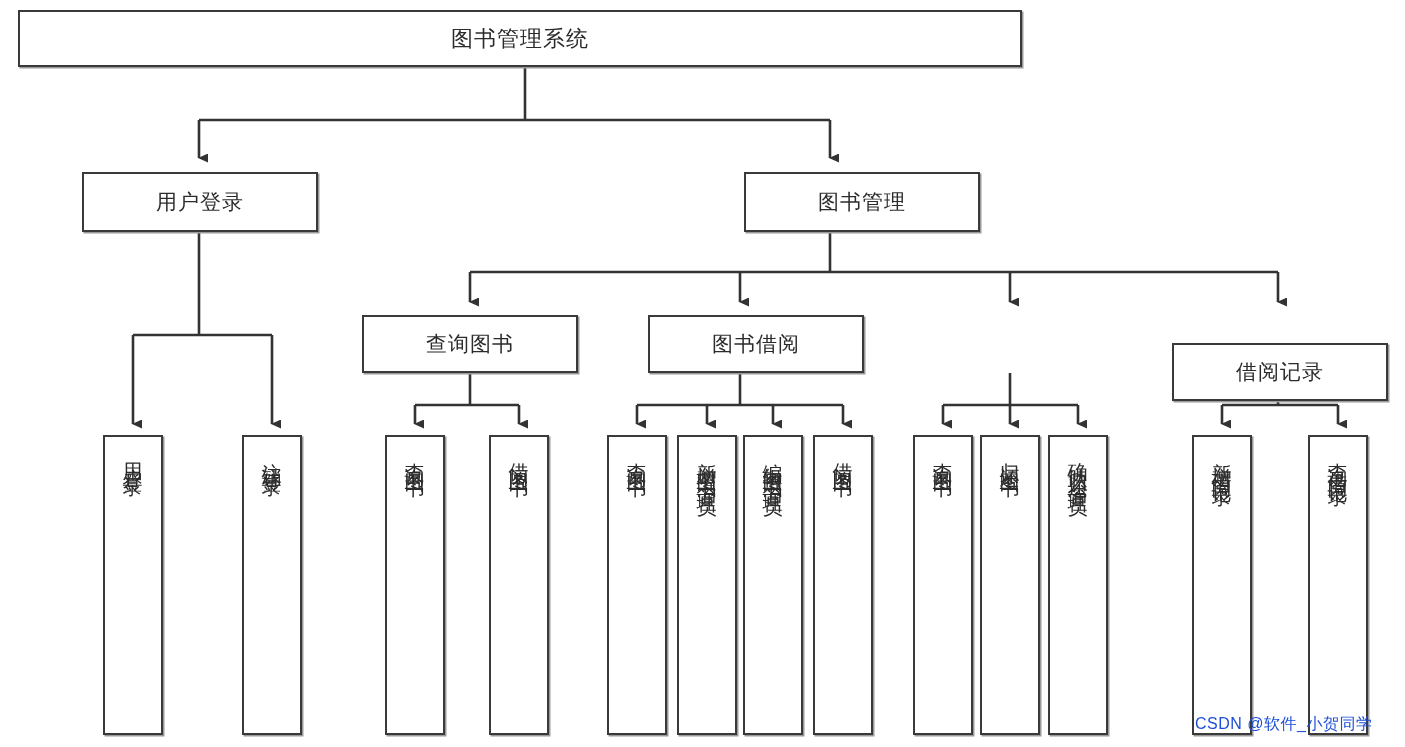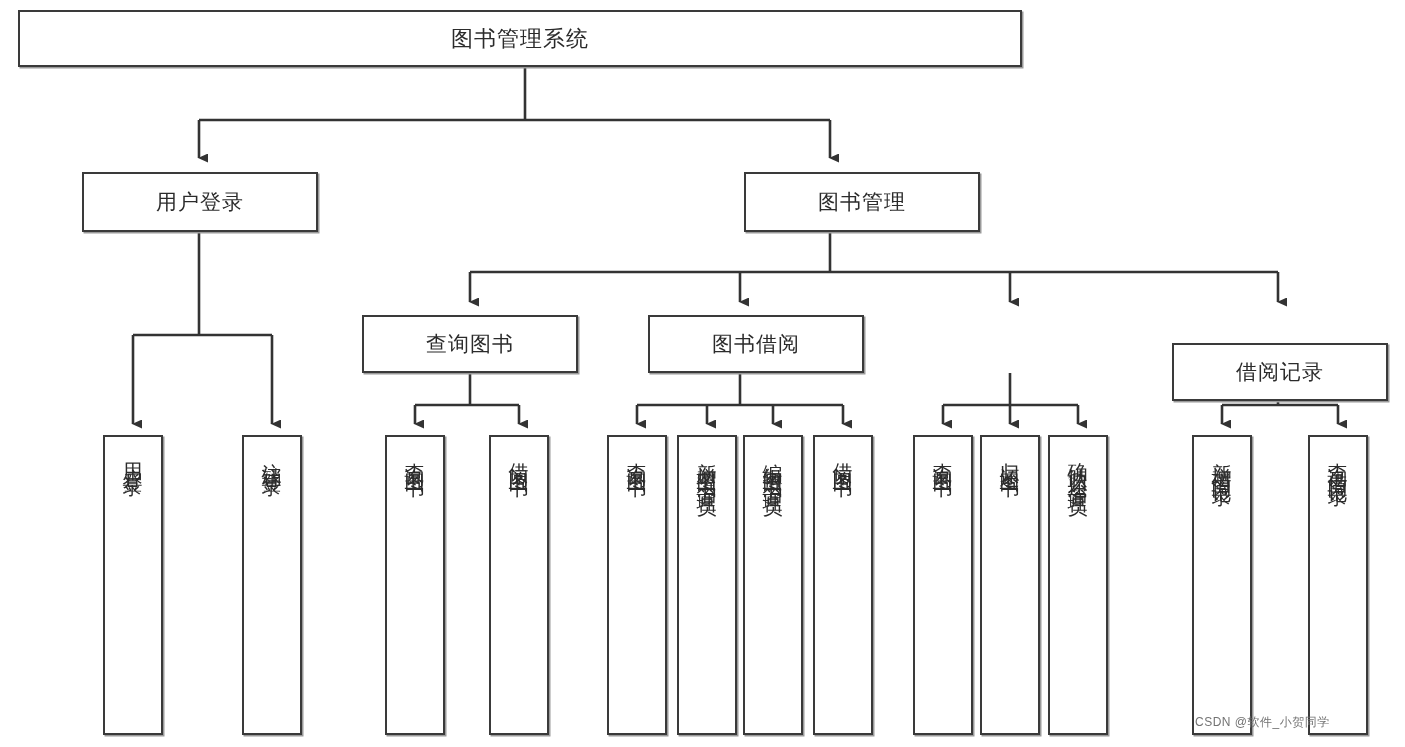--- a/index.html
+++ b/index.html
@@ -55,22 +55,22 @@
     letter-spacing: 5px;
     line-height: 1.1;
     white-space: nowrap;
     text-align: left;
   }
   .node.root .node-label {
     font-size: 22px;
   }
   .watermark {
     position: absolute;
-    font-size: 12px;
-    color: #737373;
+    font-size: 16px;
+    color: #1d4ed8;
     white-space: nowrap;
     letter-spacing: 0.5px;
   }
 </style>
 </head>
 <body>
 
 <div id="diagram-root">
 
   <svg id="edge-layer" viewBox="0 0 1405 747" xmlns="http://www.w3.org/2000/svg">

